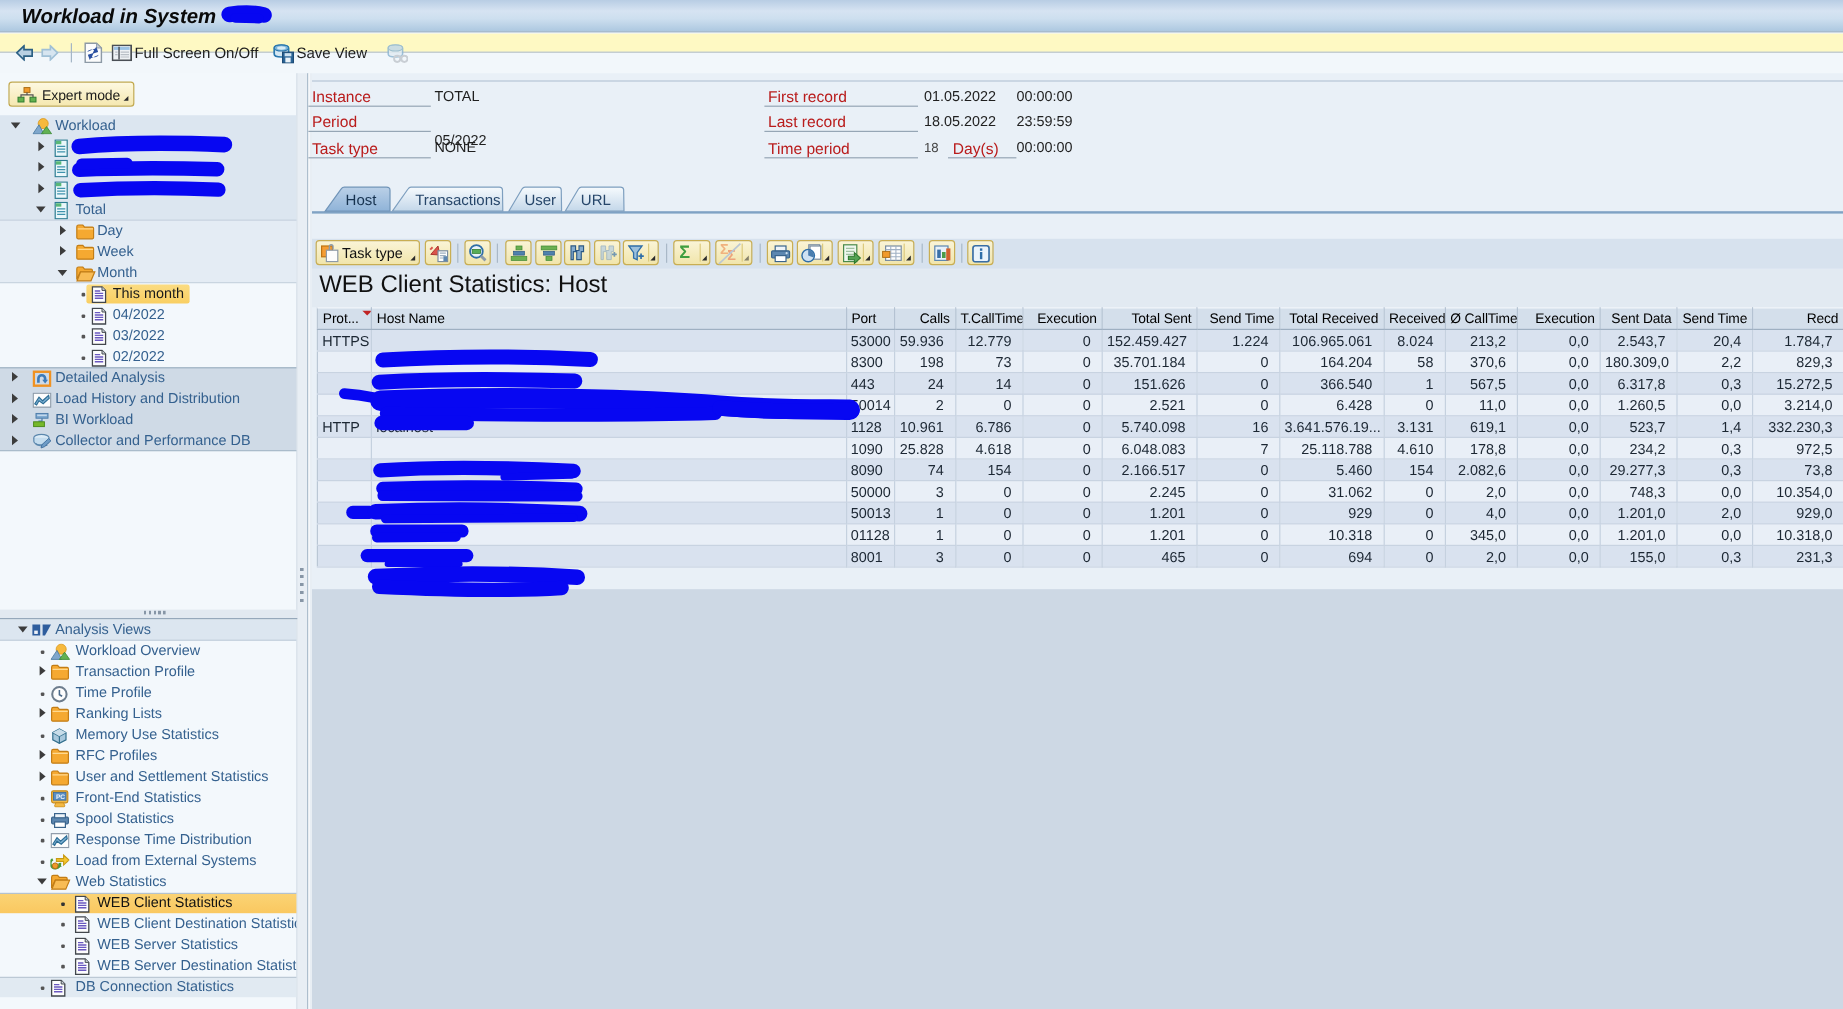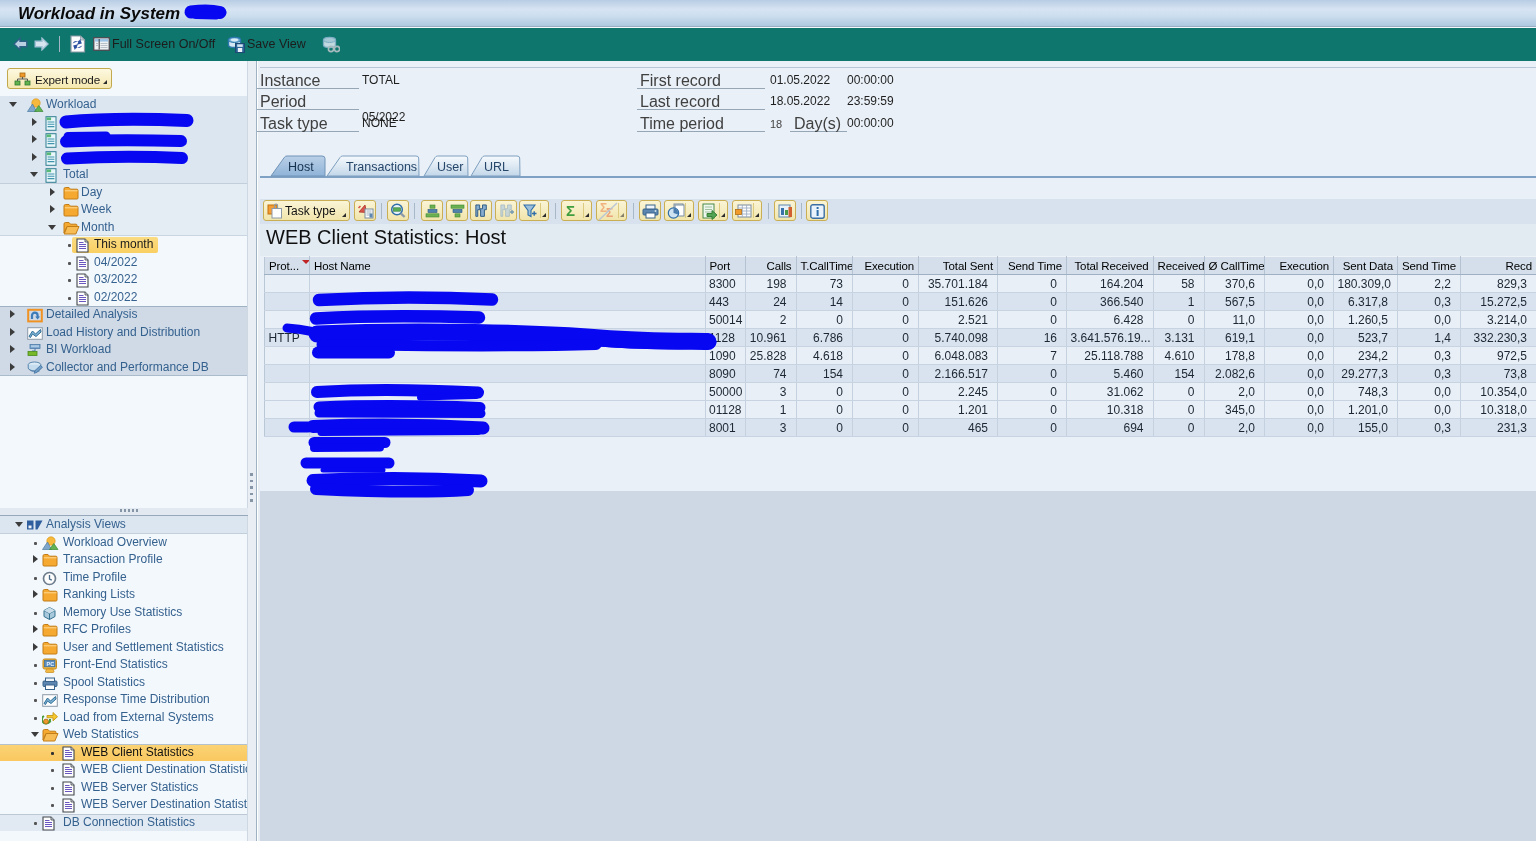--- a/index.html
+++ b/index.html
@@ -5,21 +5,21 @@
 *{margin:0;padding:0;box-sizing:border-box}
 html,body{width:1536px;height:841px;overflow:hidden}
 body{position:relative;font-family:"Liberation Sans",sans-serif;font-size:12px;background:#f2f7fb;color:#000}
 .abs{position:absolute}
 
 #titlebar{position:absolute;left:0;top:0;width:1536px;height:27px;
  background:linear-gradient(#b8cde4 0%,#d6e3f2 35%,#cddfef 60%,#adc8e0 100%);
  border-bottom:1px solid #98aec3}
 #titlebar .t{position:absolute;left:18px;top:4px;font-size:17px;font-weight:bold;font-style:italic;color:#0a0a0a}
 
-#toolbar{position:absolute;left:0;top:28px;width:1536px;height:40px;background:#0f766e;border-bottom:1px solid #b6c3d1}
+#toolbar{position:absolute;left:0;top:28px;width:1536px;height:16px;background:#fef9c3;border-bottom:1px solid #b6c3d1}
 #toolbar .txt{position:absolute;top:9px;font-size:12.5px;color:#1c1c1c}
 .tsep{position:absolute;top:8px;width:1px;height:16px;background:#a4b6c6}
 
 #leftpane{position:absolute;left:0;top:61px;width:248px;height:780px;background:#f3f8fc;border-right:1px solid #cdd8e2;overflow:hidden}
 .band{position:absolute;left:0;width:248px}
 #expertbtn{position:absolute;left:7px;top:7px;width:105px;height:21px;
  background:linear-gradient(#fdf8e0,#f5e8b0);border:1px solid #c2a94d;border-radius:3px}
 #expertbtn span{position:absolute;left:27px;top:3.5px;font-size:11.7px;color:#1a1a1a;letter-spacing:-0.1px}
 .trow{position:absolute;height:18px;line-height:17px;white-space:nowrap;color:#35618f;font-size:12px}
 .caret{position:absolute;width:0;height:0}
@@ -28,21 +28,21 @@
 .blt{position:absolute;width:3px;height:3px;background:#555;border-radius:1px;top:8px}
 .ticon{position:absolute;top:2px}
 
 #hsplit{position:absolute;left:0;top:508px;width:248px;height:8px;background:#e2e9f0;border-bottom:1px solid #96a8ba}
 #vsplit{position:absolute;left:248px;top:61px;width:12px;height:780px;background:#e8eef4}
 #vsplit .line{position:absolute;left:8px;top:0;width:1px;height:780px;background:#9fb2c4}
 #vsplit .line2{position:absolute;left:9px;top:0;width:1px;height:780px;background:#fdfefe}
 
 #main{position:absolute;left:260px;top:61px;width:1276px;height:780px;background:#e9f0f7}
 #main .topline{position:absolute;left:0;top:6px;width:1276px;height:1px;background:#b7c5d6}
-.flabel{position:absolute;height:16px;line-height:15px;font-size:16px;color:#404040;border-bottom:1px solid #96a6b5;text-indent:3px}
+.flabel{position:absolute;height:16px;line-height:15px;font-size:13px;color:#b91c1c;border-bottom:1px solid #96a6b5;text-indent:3px}
 .fval{position:absolute;height:16px;line-height:15px;font-size:12px;color:#1f1f1f}
 
 #tabline{position:absolute;left:260px;top:176px;width:1276px;height:2px;background:#7fa2c4}
 
 #band-toolbar{position:absolute;left:260px;top:199px;width:1276px;height:25px;background:#d7e2ee}
 #band-title{position:absolute;left:260px;top:224px;width:1276px;height:32px;background:#e2eaf2}
 #band-bottom{position:absolute;left:260px;top:491px;width:1276px;height:350px;background:#cdd8e4}
 #alvtitle{position:absolute;left:266px;top:226px;font-size:20px;color:#101010}
 
 .ab{position:absolute;top:200px;height:21px;background:linear-gradient(#faf4d7,#f1e5ab);border:1px solid #c9ae53;border-radius:3px}
@@ -635,20 +635,37 @@
         <th class="r">Total Sent</th>
         <th class="r">Send Time</th>
         <th class="r">Total Received</th>
         <th class="r">Received</th>
         <th class="r">Ø CallTime</th>
         <th class="r">Execution</th>
         <th class="r">Sent Data</th>
         <th class="r">Send Time</th>
         <th class="r">Recd</th>
       </tr>
+<tr class="dk">
+        <td>HTTPS</td>
+        <td></td>
+        <td>53000</td>
+        <td class="r">59.936</td>
+        <td class="r">12.779</td>
+        <td class="r">0</td>
+        <td class="r">152.459.427</td>
+        <td class="r">1.224</td>
+        <td class="r">106.965.061</td>
+        <td class="r">8.024</td>
+        <td class="r">213,2</td>
+        <td class="r">0,0</td>
+        <td class="r">2.543,7</td>
+        <td class="r">20,4</td>
+        <td class="r">1.784,7</td>
+      </tr>
 <tr class="lt">
         <td></td>
         <td></td>
         <td>8300</td>
         <td class="r">198</td>
         <td class="r">73</td>
         <td class="r">0</td>
         <td class="r">35.701.184</td>
         <td class="r">0</td>
         <td class="r">164.204</td>
@@ -753,20 +770,37 @@
         <td class="r">0</td>
         <td class="r">2.245</td>
         <td class="r">0</td>
         <td class="r">31.062</td>
         <td class="r">0</td>
         <td class="r">2,0</td>
         <td class="r">0,0</td>
         <td class="r">748,3</td>
         <td class="r">0,0</td>
         <td class="r">10.354,0</td>
+      </tr>
+<tr class="dk">
+        <td></td>
+        <td></td>
+        <td>50013</td>
+        <td class="r">1</td>
+        <td class="r">0</td>
+        <td class="r">0</td>
+        <td class="r">1.201</td>
+        <td class="r">0</td>
+        <td class="r">929</td>
+        <td class="r">0</td>
+        <td class="r">4,0</td>
+        <td class="r">0,0</td>
+        <td class="r">1.201,0</td>
+        <td class="r">2,0</td>
+        <td class="r">929,0</td>
       </tr>
 <tr class="lt">
         <td></td>
         <td></td>
         <td>01128</td>
         <td class="r">1</td>
         <td class="r">0</td>
         <td class="r">0</td>
         <td class="r">1.201</td>
         <td class="r">0</td>

